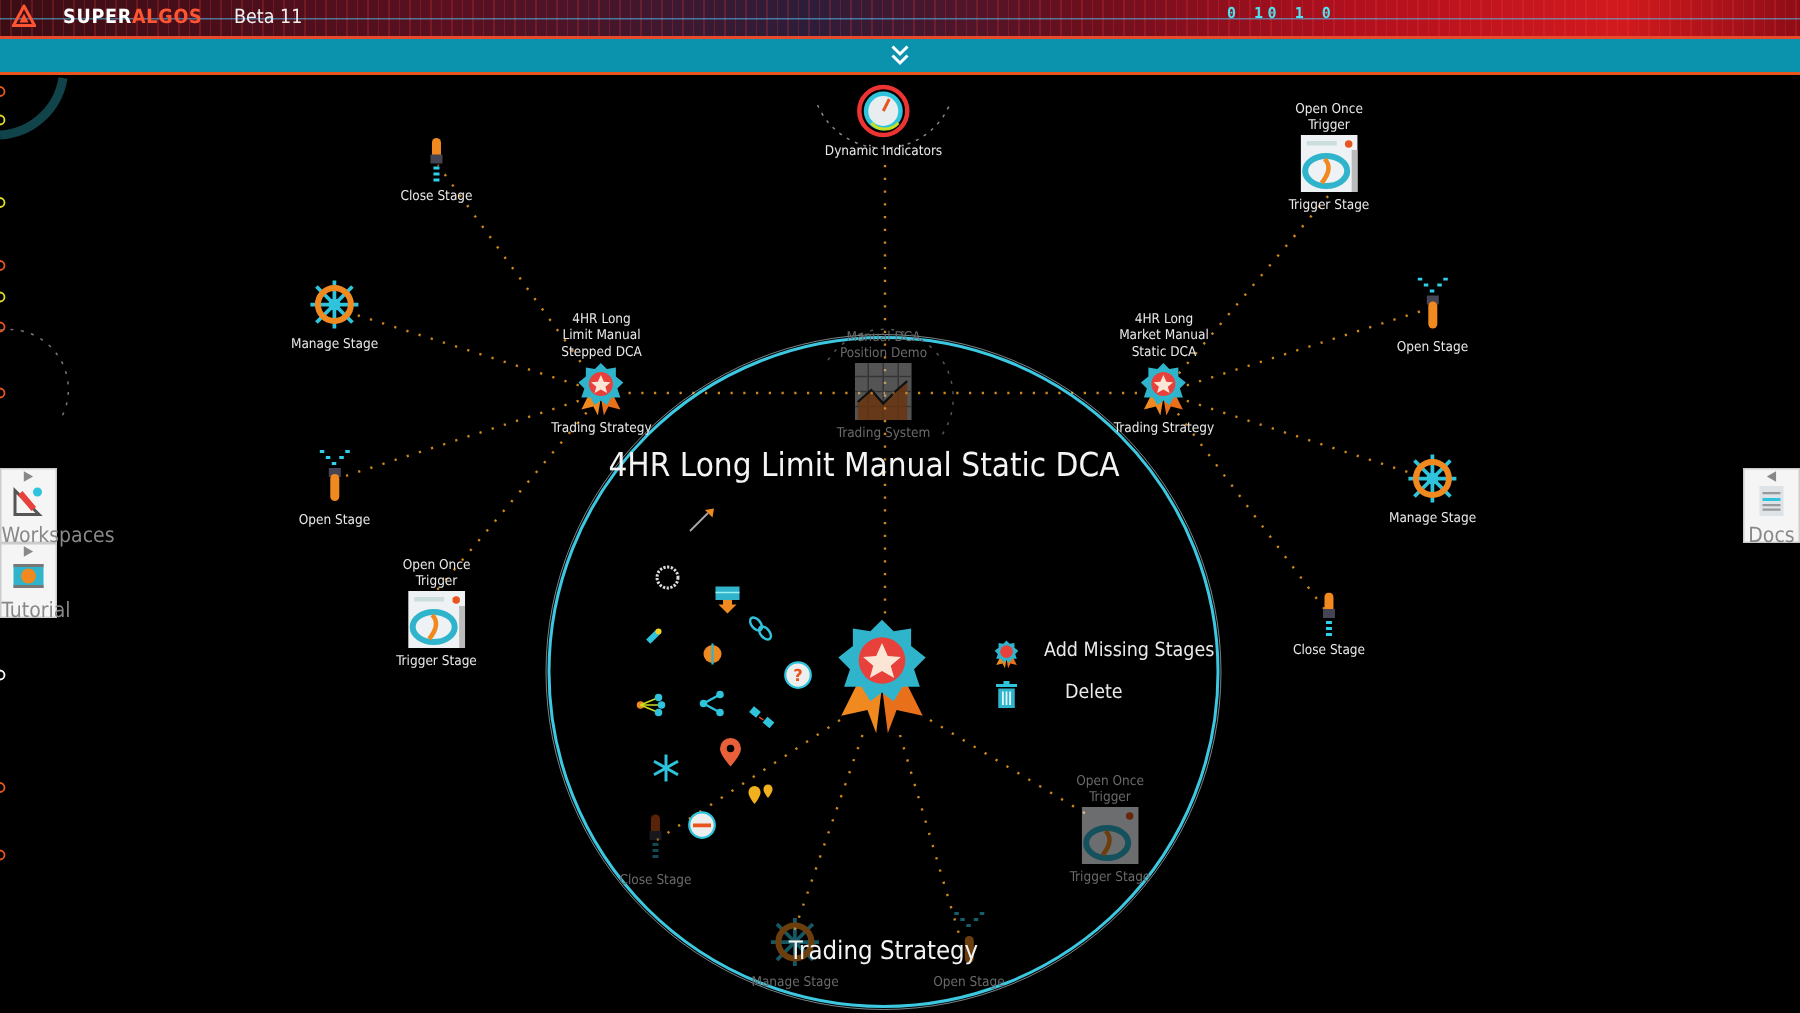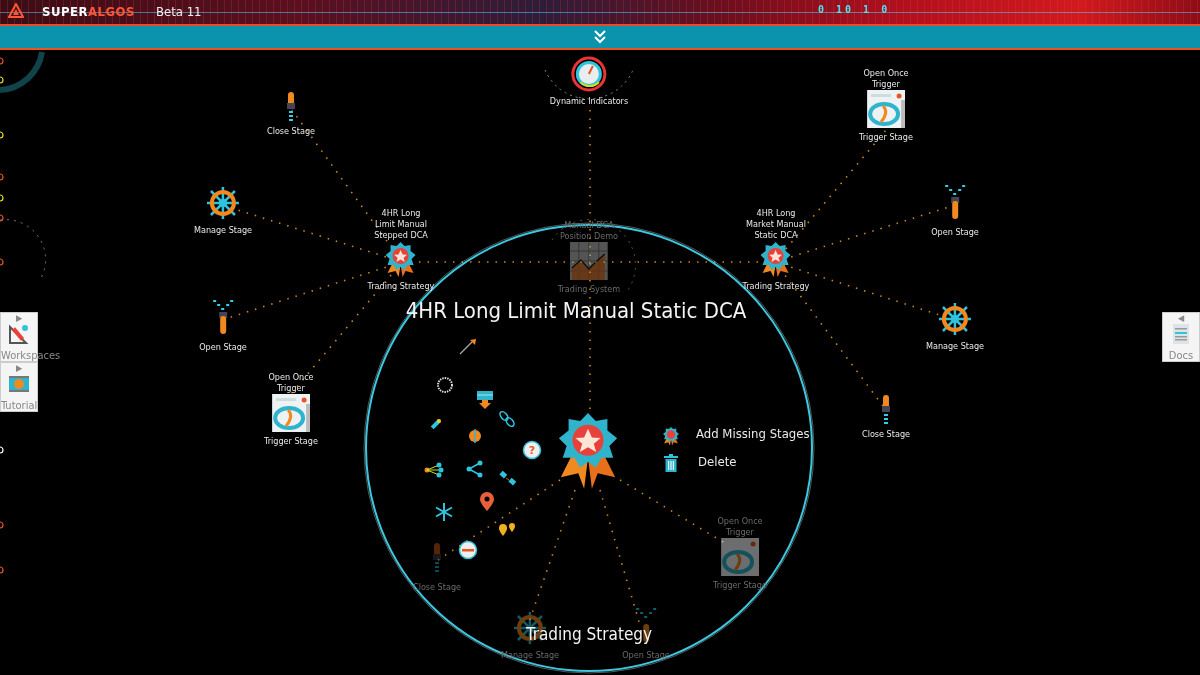--- a/index.html
+++ b/index.html
@@ -30,21 +30,21 @@
     background:#0b93ad; border-bottom:2px solid #e8551f;
   }
   .toolbar .chev { position:absolute; left:590px; top:2px; width:20px; height:18px; cursor:pointer; }
   .canvas { position:absolute; left:0; top:50px; width:1200px; height:625px; }
   .node { position:absolute; text-align:center; transform:translateX(-50%); }
   .node .lbl { font-size:9px; color:#e9e9e9; line-height:11px; white-space:nowrap; }
   .node.faded .lbl { color:#6a6a6a; }
   .node.faded svg { opacity:0.45; }
   .big-title { position:absolute; font-size:22px; color:#f4f4f4; white-space:nowrap; transform:translateX(-50%); }
   .side-tab { position:absolute; background:#f5f5f5; border:1px solid #ccc; width:36px; text-align:center; }
-  .side-tab .tlbl { font-size:11px; color:#888; }
+  .side-tab .tlbl { font-size:14px; color:#888; }
   .side-tab .tri { font-size:9px; color:#888; line-height:10px; }
   .menu-item { position:absolute; display:flex; align-items:flex-start; gap:16px; font-size:13px; color:#eaeaea; cursor:pointer; }
 </style>
 </head>
 <body>
 
 <div class="header">
   <div class="streaks"></div>
   <div class="hline"></div>
   <div class="brand">
@@ -379,21 +379,21 @@
     <svg width="14" height="18" viewBox="0 0 14 18">
       <rect x="0" y="2" width="14" height="2" fill="#2fc4dc"></rect>
         <rect x="5" y="0" width="4" height="2" fill="#2fc4dc"></rect>
       <rect x="1.5" y="5" width="11" height="13" fill="#2fb4cc"></rect>
       <g fill="#e0f8ff">
           <rect x="4" y="7" width="1.2" height="9"></rect>
           <rect x="6.4" y="7" width="1.2" height="9"></rect>
           <rect x="8.8" y="7" width="1.2" height="9"></rect>
         </g>
     </svg>
-    <span style="margin-left:4px">Delete</span>
+    <span style="margin-left:16px">Delete</span>
   </div>
 
   <div class="node faded" style="left:437px;top:488px">
     <svg width="14" height="40" viewBox="0 0 14 30">
       <rect x="4" y="0" width="6" height="14" rx="3" fill="#c05010"></rect>
       <rect x="3" y="11" width="8" height="6" fill="#334"></rect>
       <g fill="#2fa0b8">
           <rect x="5" y="19" width="4" height="2"></rect>
           <rect x="5" y="23" width="4" height="2"></rect>
           <rect x="5" y="27" width="4" height="2"></rect>

